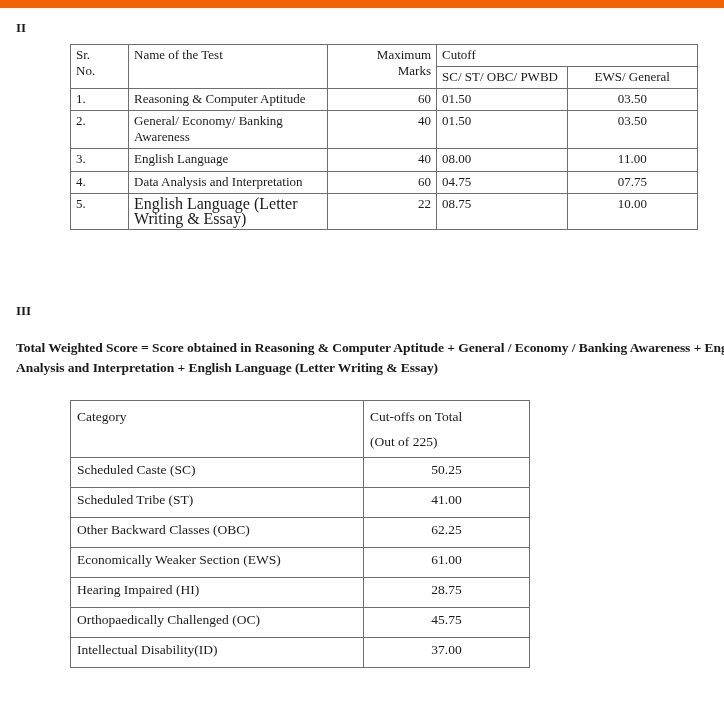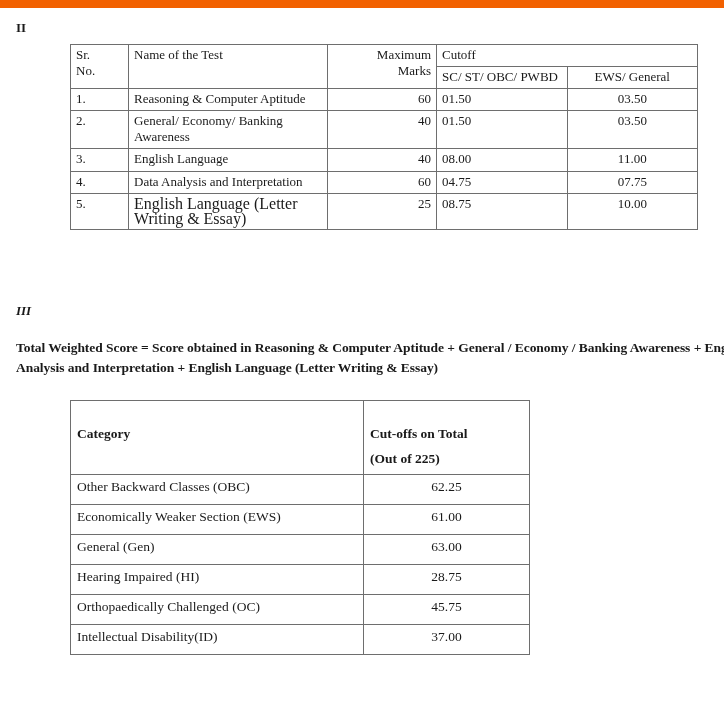--- a/index.html
+++ b/index.html
@@ -61,21 +61,21 @@
     top: 12px;
     left: 16px;
   }
   #sec2-head .section-num { width: 28px; flex: 0 0 28px; }
 
   #sec3-head {
     position: absolute;
     top: 295px;
     left: 16px;
   }
-  #sec3-head .section-num { width: 56px; flex: 0 0 56px; font-style: italic; }
+  #sec3-head .section-num { width: 56px; flex: 0 0 56px; }
 
   
   .formula {
     position: absolute;
     top: 330px;
     left: 16px;
     width: 840px;           
     font-weight: bold;
     font-size: 13.5px;
     line-height: 20px;
@@ -123,23 +123,23 @@
     width: 433px;
   }
   #table-cutoffs td {
     height: 21px;
     padding: 4px 6px 4px 6px;
     font-size: 13.5px;
   }
   #table-cutoffs .c-cat   { width: 280px; }
   #table-cutoffs .c-val   { width: 153px; text-align: center; }
   #table-cutoffs .hdr td {
-    font-weight: bold;
+    font-weight: normal;
     line-height: 25px;
-    padding-top: 20px;
+    padding-top: 3px;
     padding-bottom: 3px;
   }
   #table-cutoffs .hdr .c-val { text-align: left; margin-left: 28px; }
 </style>
 </head>
 <body>
 
 <div class="top-bar"></div>
 
 <div class="page">
@@ -195,21 +195,21 @@
         <td class="c-sr">4.</td>
         <td class="c-name">Data Analysis and Interpretation</td>
         <td class="c-max">60</td>
         <td class="c-cut1">04.75</td>
         <td class="c-cut2">07.75</td>
       </tr>
 
       <tr>
         <td class="c-sr">5.</td>
         <td class="c-name small-text">English Language (Letter Writing &amp; Essay)</td>
-        <td class="c-max">25</td>
+        <td class="c-max">22</td>
         <td class="c-cut1">08.75</td>
         <td class="c-cut2">10.00</td>
       </tr>
     </tbody>
   </table>
 
   <div class="section-head" id="sec3-head">
     <span class="section-num">III</span>
   </div>
 
@@ -219,32 +219,36 @@
     <tbody>
       <tr class="hdr">
         <td class="c-cat">Category</td>
         <td class="c-val">
           <span>Cut-offs on Total</span><br>
           <span>(Out of 225)</span>
         </td>
       </tr>
 
       <tr>
+        <td class="c-cat">Scheduled Caste (SC)</td>
+        <td class="c-val">50.25</td>
+      </tr>
+      <tr>
+        <td class="c-cat">Scheduled Tribe (ST)</td>
+        <td class="c-val">41.00</td>
+      </tr>
+      <tr>
         <td class="c-cat">Other Backward Classes (OBC)</td>
         <td class="c-val">62.25</td>
       </tr>
       <tr>
         <td class="c-cat">Economically Weaker Section (EWS)</td>
         <td class="c-val">61.00</td>
       </tr>
       <tr>
-        <td class="c-cat">General (Gen)</td>
-        <td class="c-val">63.00</td>
-      </tr>
-      <tr>
         <td class="c-cat">Hearing Impaired (HI)</td>
         <td class="c-val">28.75</td>
       </tr>
       <tr>
         <td class="c-cat">Orthopaedically Challenged (OC)</td>
         <td class="c-val">45.75</td>
       </tr>
       <tr>
         <td class="c-cat">Intellectual Disability(ID)</td>
         <td class="c-val">37.00</td>

